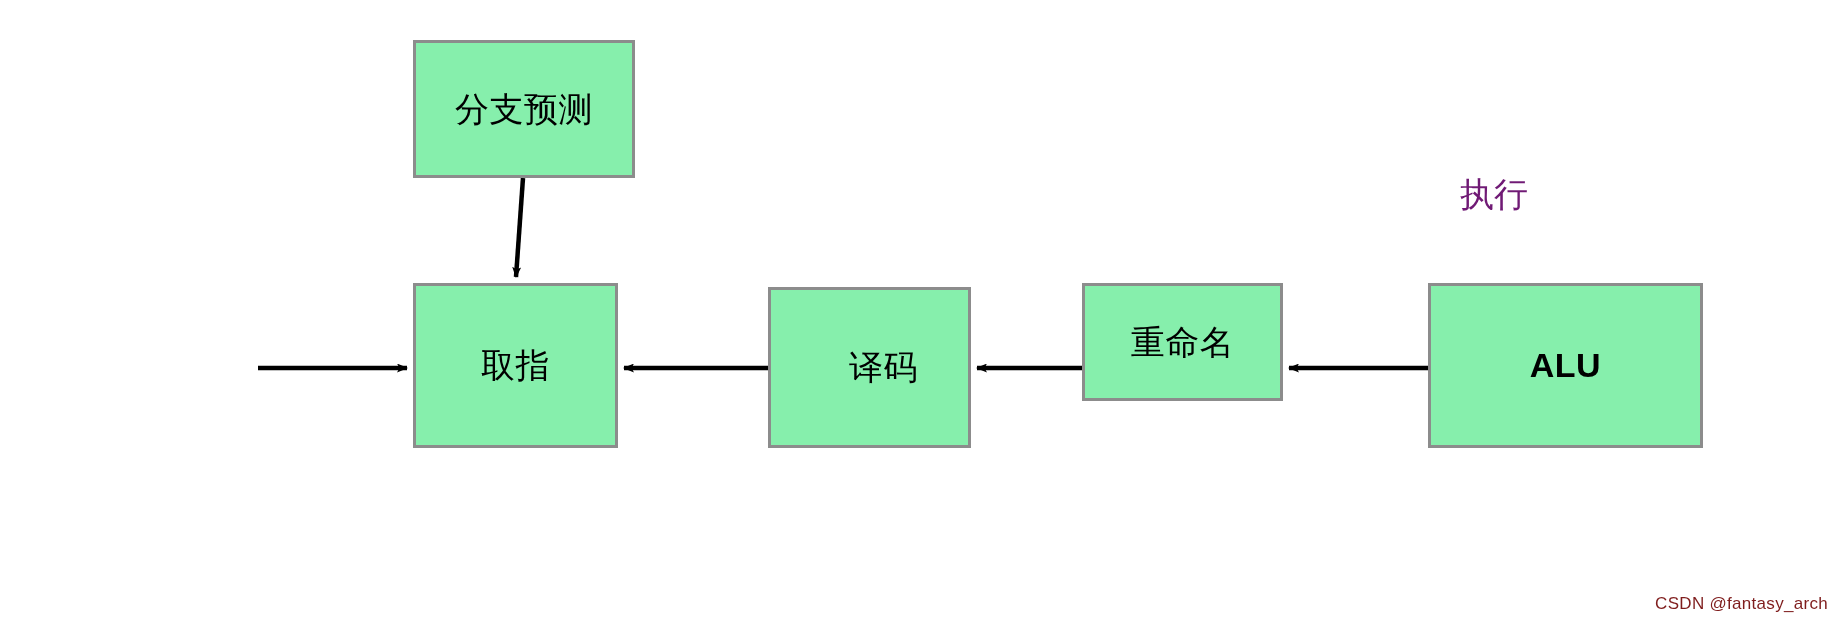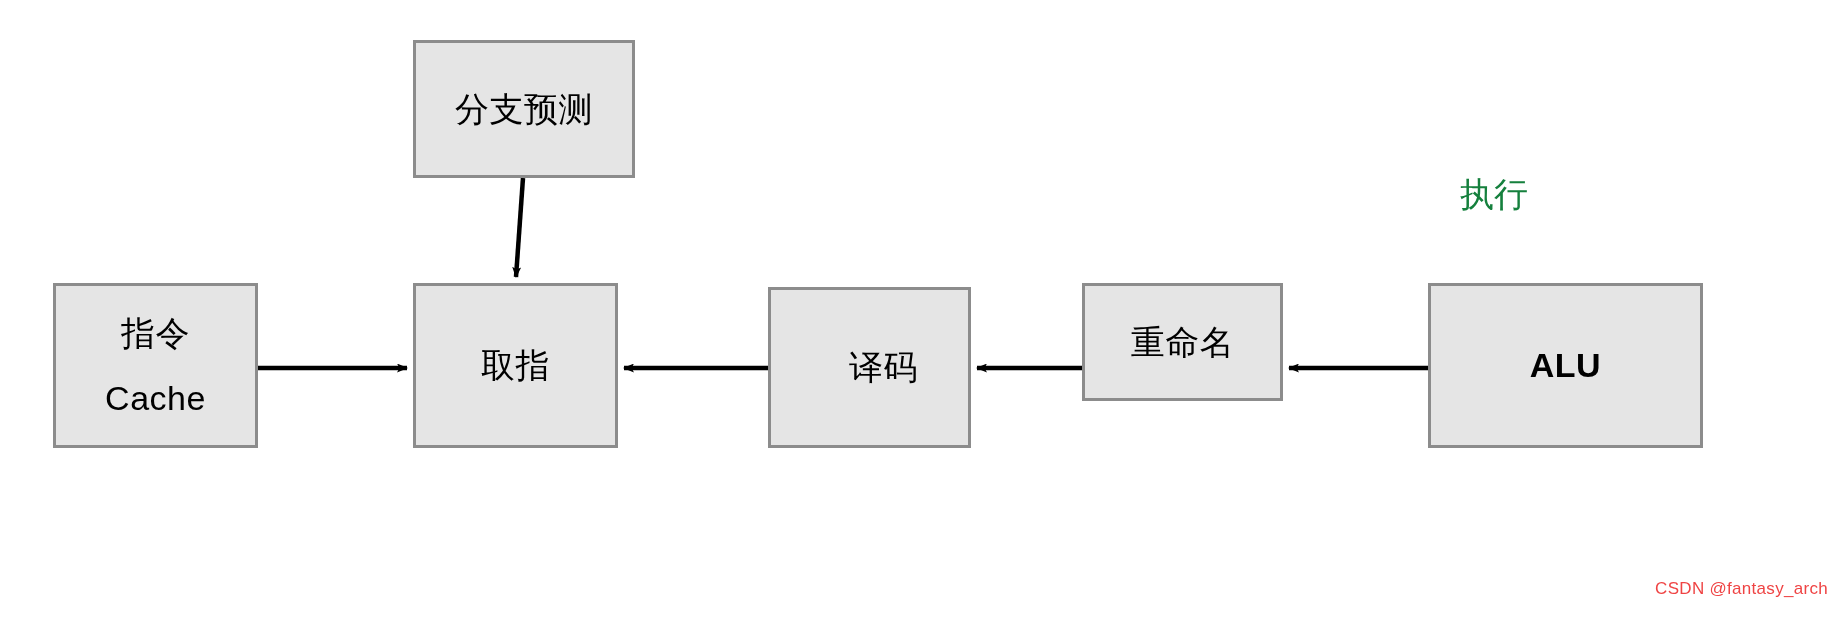--- a/index.html
+++ b/index.html
@@ -13,21 +13,21 @@
     font-family: "Liberation Sans", "DejaVu Sans", sans-serif;
     overflow: hidden;
   }
   #diagram {
     position: relative;
     width: 1846px;
     height: 618px;
   }
   .node {
     position: absolute;
-    background: #e5e5e5;
+    background: #86efac;
     border: 3px solid #8c8c8c;
     box-sizing: border-box;
     display: flex;
     flex-direction: column;
     align-items: center;
     justify-content: center;
     color: #000000;
     line-height: 1.42;
     text-align: center;
     font-size: 34px;
@@ -76,29 +76,29 @@
     top: 283px;
     width: 275px;
     height: 165px;
     font-weight: bold;
   }
   #label-execute {
     position: absolute;
     left: 1460px;
     top: 172px;
     font-size: 34px;
-    color: #15803d;
+    color: #701a75;
     white-space: nowrap;
   }
   #watermark {
     position: absolute;
     right: 18px;
-    bottom: 19px;
+    bottom: 4px;
     font-size: 17px;
-    color: #ef4444;
+    color: #7f1d1d;
     white-space: nowrap;
     letter-spacing: 0.3px;
   }
   #edges {
     position: absolute;
     left: 0;
     top: 0;
     width: 1846px;
     height: 618px;
     pointer-events: none;
@@ -134,24 +134,20 @@
 
     <g>
       <line x1="1428" y1="368" x2="1289" y2="368" stroke="#000000" stroke-width="4.5" marker-end="url(#arrowhead)"></line>
     </g>
   </svg>
 
   <div class="node" id="node-branch-prediction">
     <span class="line">分支预测</span>
   </div>
 
-  <div class="node" id="node-instruction-cache">
-    <span class="line">指令</span>
-    <span class="line">Cache</span>
-  </div>
 
   <div class="node" id="node-fetch">
     <span class="line">取指</span>
   </div>
 
   <div class="node" id="node-decode">
     <span class="line">译码</span>
   </div>
 
   <div class="node" id="node-rename">

